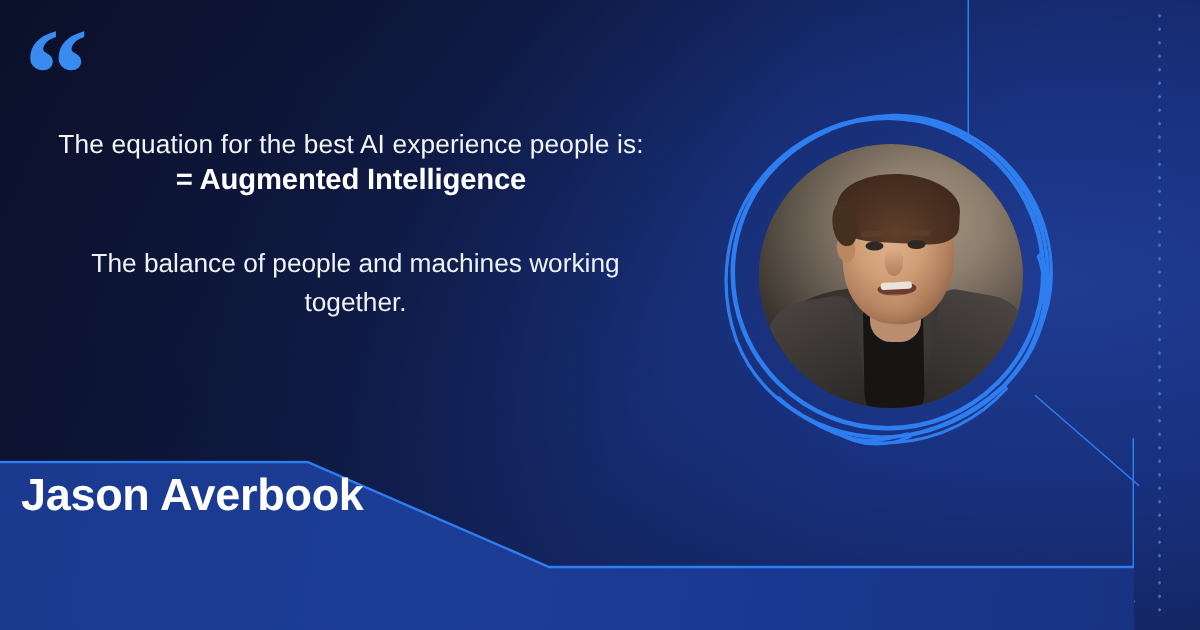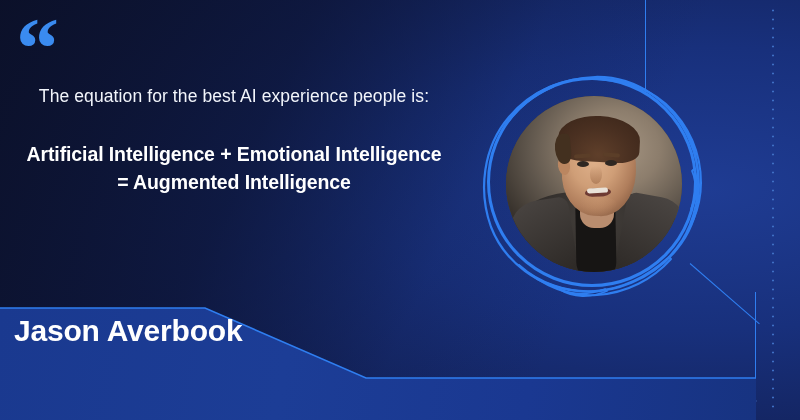--- a/index.html
+++ b/index.html
@@ -323,22 +323,22 @@
   <div class="thin-line" id="vline-right"></div>
   <div id="diag-right"></div>
 
   <div id="dots-vertical"></div>
   <div id="dots-horizontal"></div>
 
   <div id="quote-mark">“</div>
 
   <div id="quote-block">
     <p class="quote-lead">The equation for the best AI experience people is:</p>
-    <p class="quote-equation">Artificial Intelligence + Emotional Intelligence</p>
     <p class="quote-equation" style="padding-top:0">= Augmented Intelligence</p>
+    <p class="quote-tail">The balance of people and machines working together.</p>
   </div>
 
   <div id="portrait-wrap">
     <svg id="portrait-scribble" viewBox="0 0 236 236">
       <path d="M118 10 C160 9 196 36 212 72 C228 108 225 152 200 182
                C176 212 136 228 100 224 C62 220 28 196 14 160
                C1 124 6 80 32 50 C56 22 88 11 118 10 Z" fill="none" stroke="#2f7ef0" stroke-width="2.2" stroke-linejoin="round"></path>
       <path d="M120 12 C150 14 176 22 196 44 C214 64 222 92 221 118
                C220 146 210 172 192 190 C210 170 224 144 224 116
                C224 86 212 58 190 38 C168 19 144 11 120 12 Z" fill="none" stroke="#2f7ef0" stroke-width="2" stroke-linejoin="round"></path>

